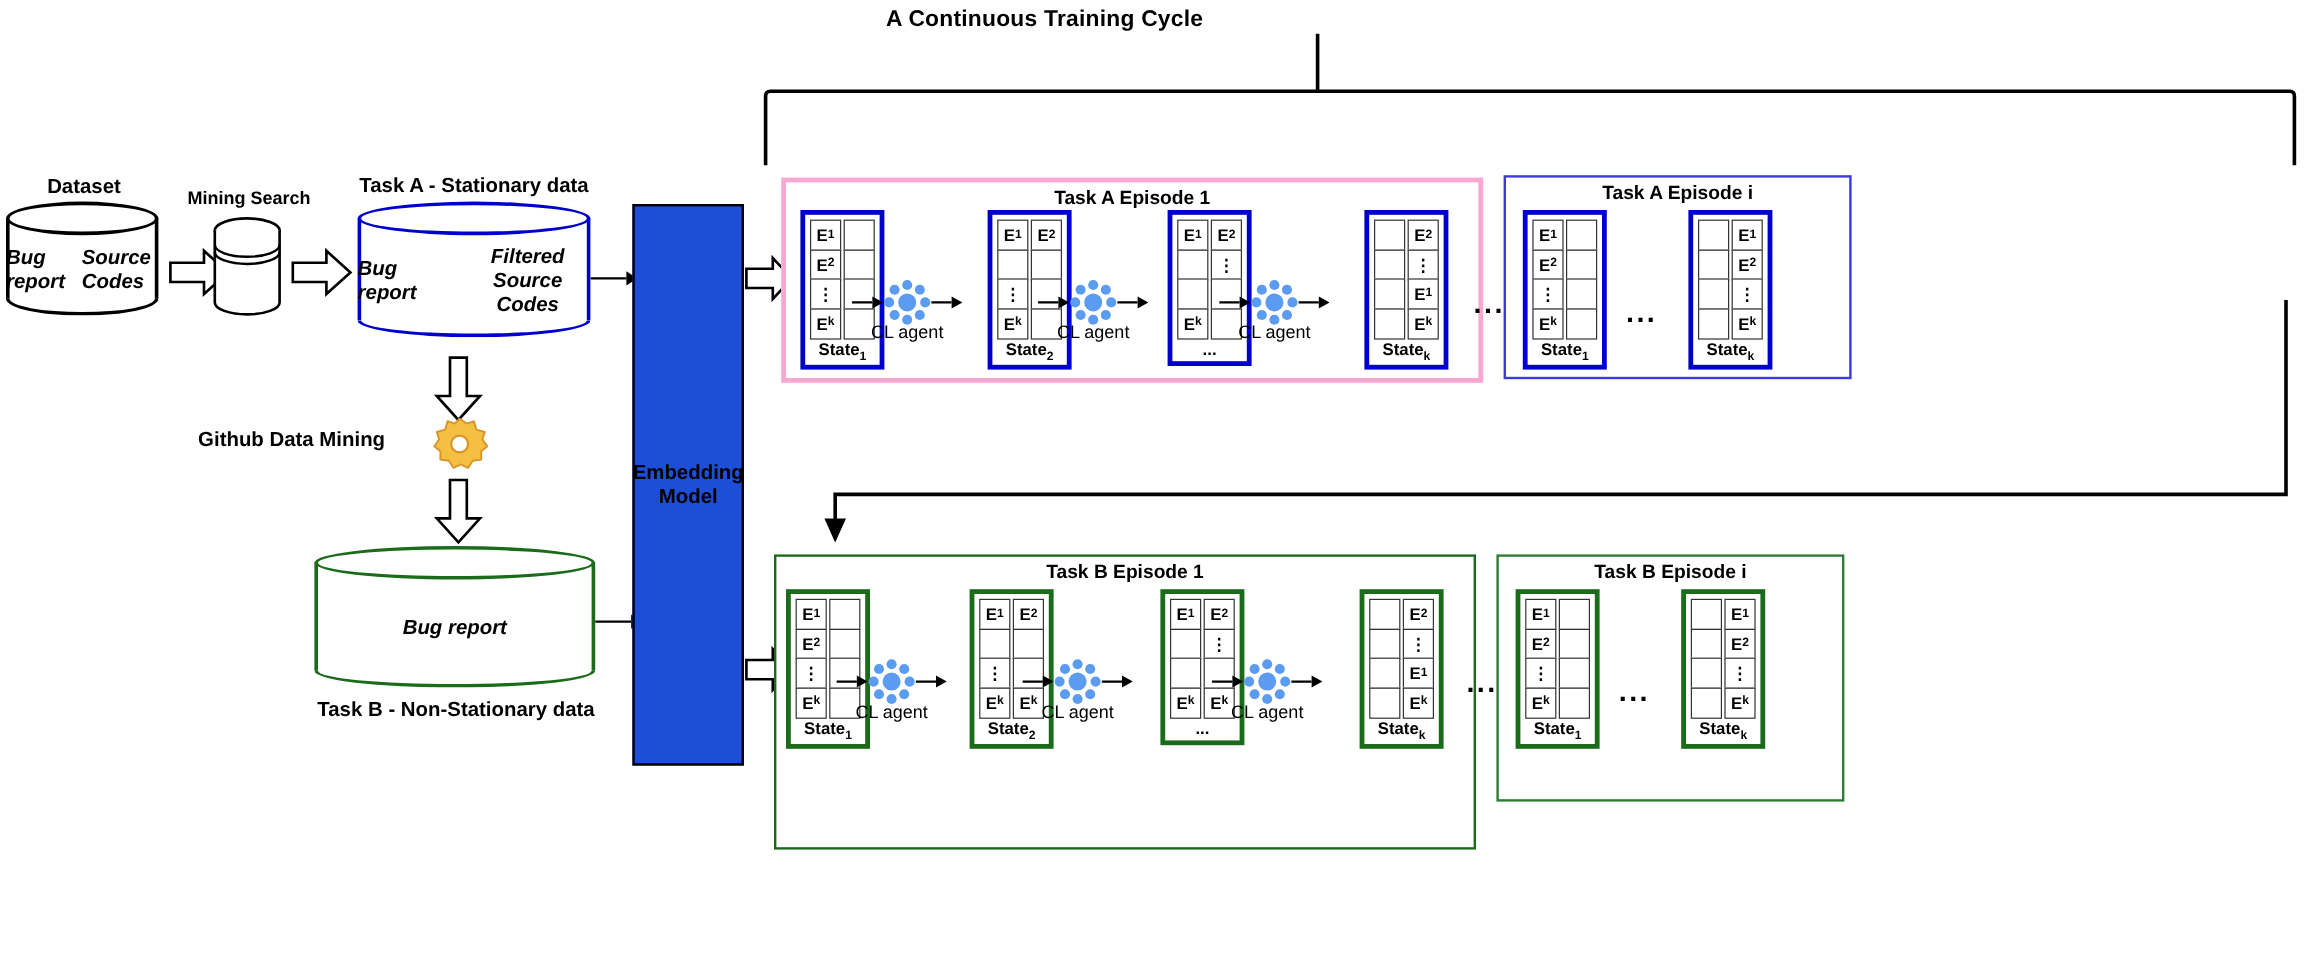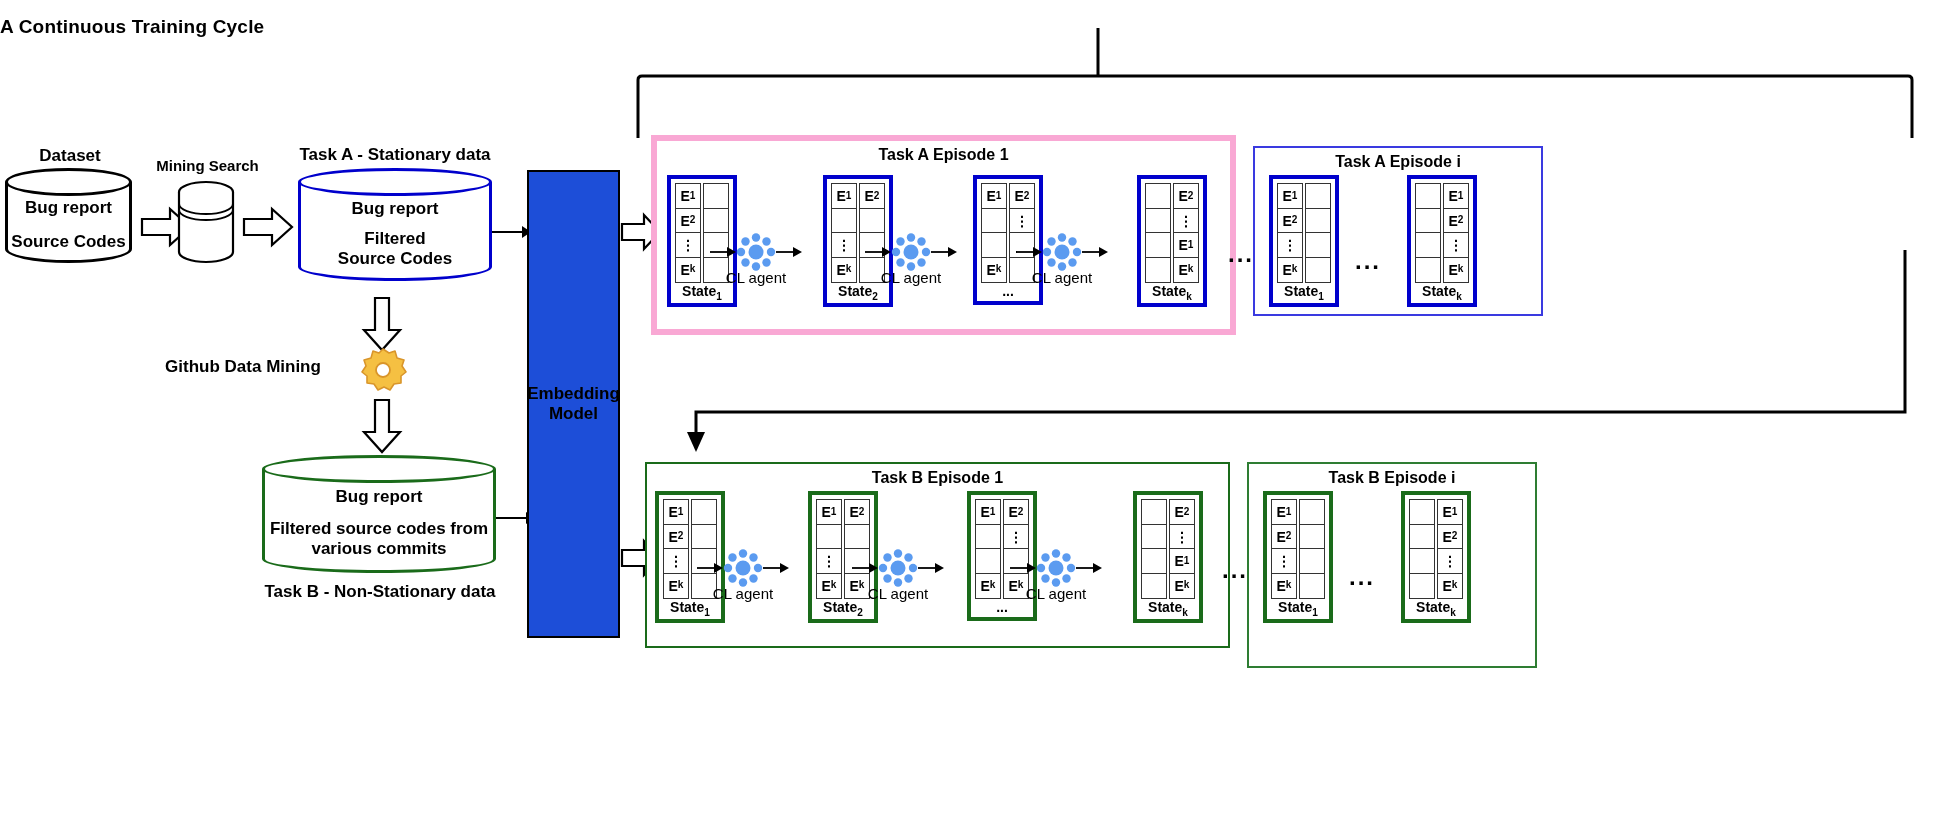--- a/index.html
+++ b/index.html
@@ -18,22 +18,22 @@
   .cyl{position:absolute;}
   .cyl .body{position:absolute;left:0;right:0;top:14px;bottom:14px;
              border-left:3px solid var(--c);border-right:3px solid var(--c);
              background:#fff;}
   .cyl .top{position:absolute;left:0;right:0;top:0;height:28px;
             border:3px solid var(--c);border-radius:50%;background:#fff;box-sizing:border-box;}
   .cyl .bot{position:absolute;left:0;right:0;bottom:0;height:28px;
             border:3px solid var(--c);border-radius:50%;background:#fff;box-sizing:border-box;
             clip-path:inset(50% 0 0 0);}
   .cyl .txt{position:absolute;left:0;right:0;top:26px;bottom:8px;
-            display:flex;flex-direction:column;align-items:center;justify-content:center;
-            gap:14px;z-index:3;}
+            display:flex;flex-direction:row;align-items:center;justify-content:center;
+            gap:14px;z-index:3;font-style:italic;}
 
   
   .grp{position:absolute;box-sizing:border-box;background:#fff;}
   .grp .cap{position:absolute;left:0;right:0;top:5px;text-align:center;
             font-weight:bold;font-size:16px;}
 
   
   .state{position:absolute;box-sizing:border-box;background:#fff;
          display:flex;flex-direction:column;align-items:center;}
   .state .cols{display:flex;gap:2px;padding:4px 4px 0 4px;}
@@ -52,21 +52,21 @@
 
   .dots{position:absolute;font-weight:bold;font-size:24px;letter-spacing:2px;color:#000;}
 
   .embed{position:absolute;border:2px solid #000;background:#1d4ed8;box-sizing:border-box;
          display:flex;align-items:center;justify-content:center;text-align:center;
          font-weight:bold;font-size:17px;line-height:1.15;}
 </style>
 </head>
 <body>
 
-<div class="abs ttl" style="left:0;top:16px;width:1741px;">A Continuous Training Cycle</div>
+<div class="abs ttl" style="left:0;top:6px;width:1741px;text-align:center;">A Continuous Training Cycle</div>
 
 <svg class="abs" style="left:620px;top:28px;width:1310px;height:110px;" viewBox="0 0 1310 110">
   <path d="M 478 0 L 478 48 M 18 110 L 18 52 Q 18 48 22 48 L 1288 48 Q 1292 48 1292 52 L 1292 110" fill="none" stroke="#000" stroke-width="3"></path>
 </svg>
 
 <div class="abs lbl" style="left:10px;top:146px;width:120px;text-align:center;">Dataset</div>
 
 <div class="cyl" style="--c:#000;left:5px;top:168px;width:127px;height:95px;">
   <div class="bot"></div>
     <div class="body"></div>
@@ -130,24 +130,20 @@
 <svg class="abs" style="left:360px;top:398px;width:44px;height:56px;" viewBox="0 0 44 56">
   <path d="M15 2 L29 2 L29 34 L40 34 L22 54 L4 34 L15 34 Z" fill="#fff" stroke="#000" stroke-width="2.2"></path>
 </svg>
 
 <div class="cyl" style="--c:#1A6B1A;left:262px;top:455px;width:234px;height:118px;">
   <div class="bot"></div>
     <div class="body"></div>
     <div class="top"></div>
   <div class="txt" style="gap:12px;">
     <div class="lbl">Bug report</div>
-    <div class="center">
-      <div class="lbl">Filtered source codes from</div>
-      <div class="lbl">various commits</div>
-    </div>
   </div>
 </div>
 
 <svg class="abs" style="left:496px;top:508px;width:40px;height:20px;" viewBox="0 0 40 20">
   <path d="M0 10 L30 10" stroke="#000" stroke-width="2" fill="none"></path>
   <path d="M30 4 L39 10 L30 16 Z" fill="#000"></path>
 </svg>
 
 <div class="abs lbl" style="left:258px;top:582px;width:244px;text-align:center;">Task B - Non-Stationary data</div>
 
@@ -164,21 +160,21 @@
 
 <svg class="abs" style="left:620px;top:538px;width:42px;height:40px;" viewBox="0 0 42 40">
   <path d="M2 12 L24 12 L24 3 L40 20 L24 37 L24 28 L2 28 Z" fill="#fff" stroke="#000" stroke-width="2.2"></path>
 </svg>
 
 <svg class="abs" style="left:680px;top:240px;width:1230px;height:215px;" viewBox="0 0 1230 215">
   <path d="M1225 10 L1225 172 L16 172 L16 198" fill="none" stroke="#000" stroke-width="3"></path>
   <path d="M7 192 L16 212 L25 192 Z" fill="#000"></path>
 </svg>
 
-<div class="grp" style="left:651px;top:135px;width:585px;height:200px;border:6px solid #f9a8d4;">
+<div class="grp" style="left:651px;top:148px;width:585px;height:171px;border:4px solid #f9a8d4;">
   <div class="cap">Task A Episode 1</div>
 </div>
 
 <div class="grp" style="left:1253px;top:146px;width:290px;height:170px;border:2px solid #3A3AE0;">
   <div class="cap">Task A Episode i</div>
 </div>
 
 <div id="taskA-ep1-host">
     <div class="state" style="left: 667px; top: 175px; border: 4px solid rgb(0, 0, 204);">
       <div class="cols">
@@ -354,21 +350,21 @@
           <div class="cell">E<sub>k</sub></div>
         </div>
       </div>
       <div class="cap">State<sub>k</sub></div>
     </div>
     <div class="dots" style="left: 1355px; top: 247px;">...</div>
   </div>
 
 <div class="dots" style="left:1228px;top:240px;">...</div>
 
-<div class="grp" style="left:645px;top:462px;width:585px;height:186px;border:2px solid #1A6B1A;">
+<div class="grp" style="left:645px;top:462px;width:585px;height:246px;border:2px solid #1A6B1A;">
   <div class="cap">Task B Episode 1</div>
 </div>
 
 <div class="grp" style="left:1247px;top:462px;width:290px;height:206px;border:2px solid #2E7D32;">
   <div class="cap">Task B Episode i</div>
 </div>
 
 <div id="taskB-ep1-host">
     <div class="state" style="left: 655px; top: 491px; border: 4px solid rgb(26, 107, 26);">
       <div class="cols">

